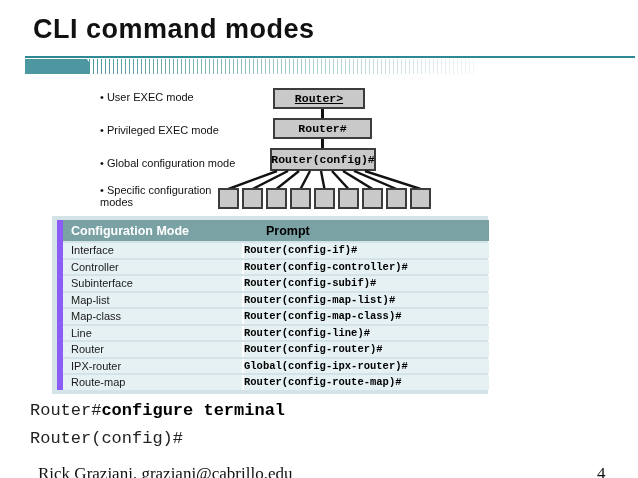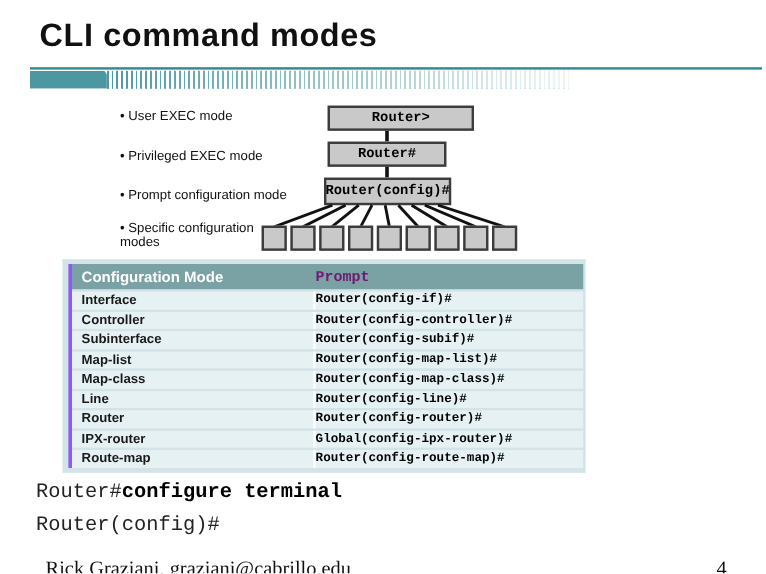--- a/index.html
+++ b/index.html
@@ -25,40 +25,40 @@
   .bullet::before { content:"• "; }
   .b1 { left:100px; top:91px; }
   .b2 { left:100px; top:124px; }
   .b3 { left:100px; top:157px; }
   .b4 { left:100px; top:184px; width:118px; }
 
   
   .mode-box { position:absolute; background:#c9c9c9; border:2px solid #3c3c3c; box-sizing:border-box;
               display:flex; align-items:center; justify-content:center;
               font-family:"Liberation Mono","DejaVu Sans Mono",monospace; font-weight:bold; font-size:11.5px; color:#000; }
-  .mb1 { left:273px; top:88px;  width:122px;  height:21px; }
+  .mb1 { left:273px; top:88px;  width:92px;  height:21px;text-decoration:underline; }
   .mb2 { left:273px; top:118px; width:99px;  height:21px; }
   .mb3 { left:270px; top:148px; width:106px; height:23px; }
   .vconn { position:absolute; width:3px; background:#111; }
   .vc1 { left:321px; top:109px; height:9px; }
   .vc2 { left:321px; top:139px; height:9px; }
 
   .fan-svg { position:absolute; left:210px; top:170px; width:230px; height:19px; }
 
   .small-boxes { position:absolute; left:218px; top:188px; display:flex; gap:3px; }
   .small-box { width:21px; height:21px; background:#c9c9c9; border:2px solid #3c3c3c; box-sizing:border-box; }
 
   
   .tbl-frame { position:absolute; left:52px; top:216px; width:436px; background:#d3e3e7; padding:4px 5px 4px 5px; box-sizing:border-box; }
-  .tbl { width:100%; border-left:3px solid #8b5cf6; }
+  .tbl { width:100%; border-left:6px solid #8b5cf6; }
   .tbl-header { display:flex; background:#7aa2a4; height:21px; align-items:center; }
   .tbl-header .h1 { width:203px; padding-left:8px; font-size:12.5px; font-weight:bold; color:#fff; box-sizing:border-box; }
-  .tbl-header .h2 { flex:1; font-size:12.5px; font-weight:bold; color:#701a75;font-family:Liberation Mono, monospace; }
+  .tbl-header .h2 { flex:1; font-size:12.5px; font-weight:bold; color:#000000; }
   .tbl-row { display:flex; background:#e6f1f3; height:14.5px; margin-top:2px; align-items:center; }
-  .tbl-row .c1 { width:203px; padding-left:8px; font-size:11px; color:#1a1a1a; box-sizing:border-box; border-right:2px solid #fff; align-self:stretch; display:flex; align-items:center;font-weight:bold; }
+  .tbl-row .c1 { width:181px; padding-left:8px; font-size:11px; color:#1a1a1a; box-sizing:border-box; border-right:2px solid #fff; align-self:stretch; display:flex; align-items:center; }
   .tbl-row .c2 { flex:1; padding-left:0; font-family:"Liberation Mono","DejaVu Sans Mono",monospace; font-weight:bold; font-size:10.5px; color:#000; }
 
   
   .cmd { position:absolute; font-family:"Liberation Mono","DejaVu Sans Mono",monospace; font-size:17px; color:#222; }
   .cmd .bold { font-weight:bold; color:#000; }
   .cmd1 { left:30px; top:401px; }
   .cmd2 { left:30px; top:429px; }
 
   
   .footer-author { position:absolute; left:38px; top:464px; font-family:"Liberation Serif","DejaVu Serif",serif; font-size:17px; color:#111; }
@@ -72,21 +72,21 @@
   <div class="title">CLI command modes</div>
 
   <div class="banner-topline"></div>
   <div class="banner-bar">
     <div class="banner-solid"></div>
     <div class="banner-stripes"></div>
   </div>
 
   <div class="bullet b1">User EXEC mode</div>
   <div class="bullet b2">Privileged EXEC mode</div>
-  <div class="bullet b3">Prompt configuration mode</div>
+  <div class="bullet b3">Global configuration mode</div>
   <div class="bullet b4">Specific configuration modes</div>
 
   <div class="mode-box mb1">Router&gt;</div>
   <div class="vconn vc1"></div>
   <div class="mode-box mb2">Router#</div>
   <div class="vconn vc2"></div>
   <div class="mode-box mb3">Router(config)#</div>
 
   <svg class="fan-svg" viewBox="0 0 230 19" preserveAspectRatio="none">
     <line x1="67" y1="1" x2="18.5" y2="19" stroke="#111" stroke-width="2.4"></line>

